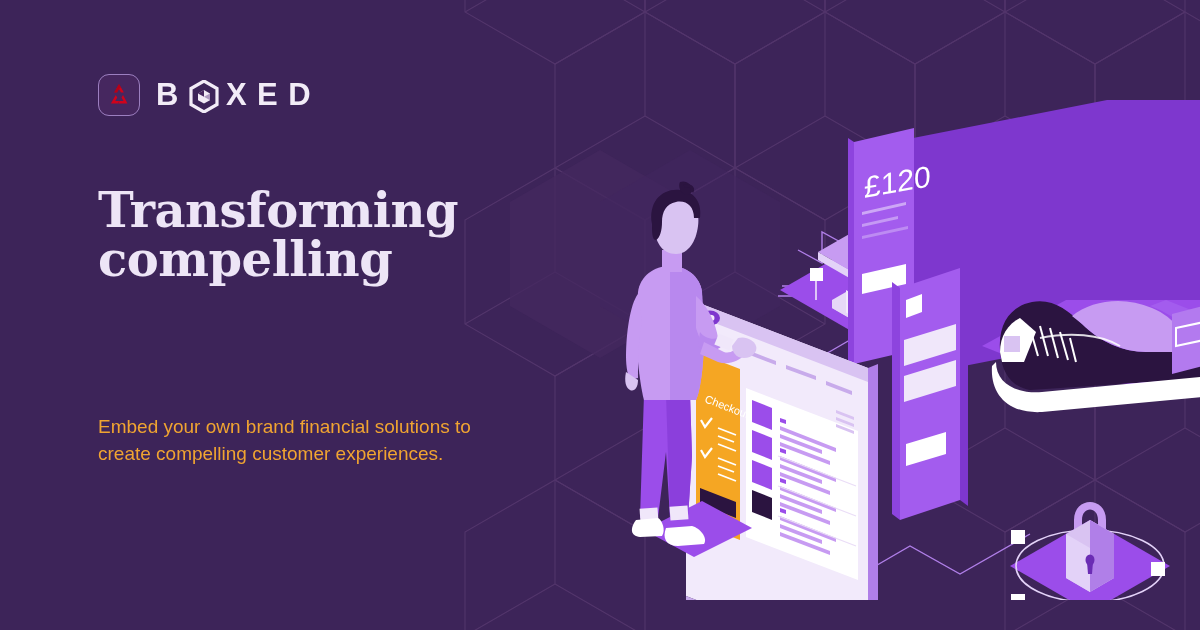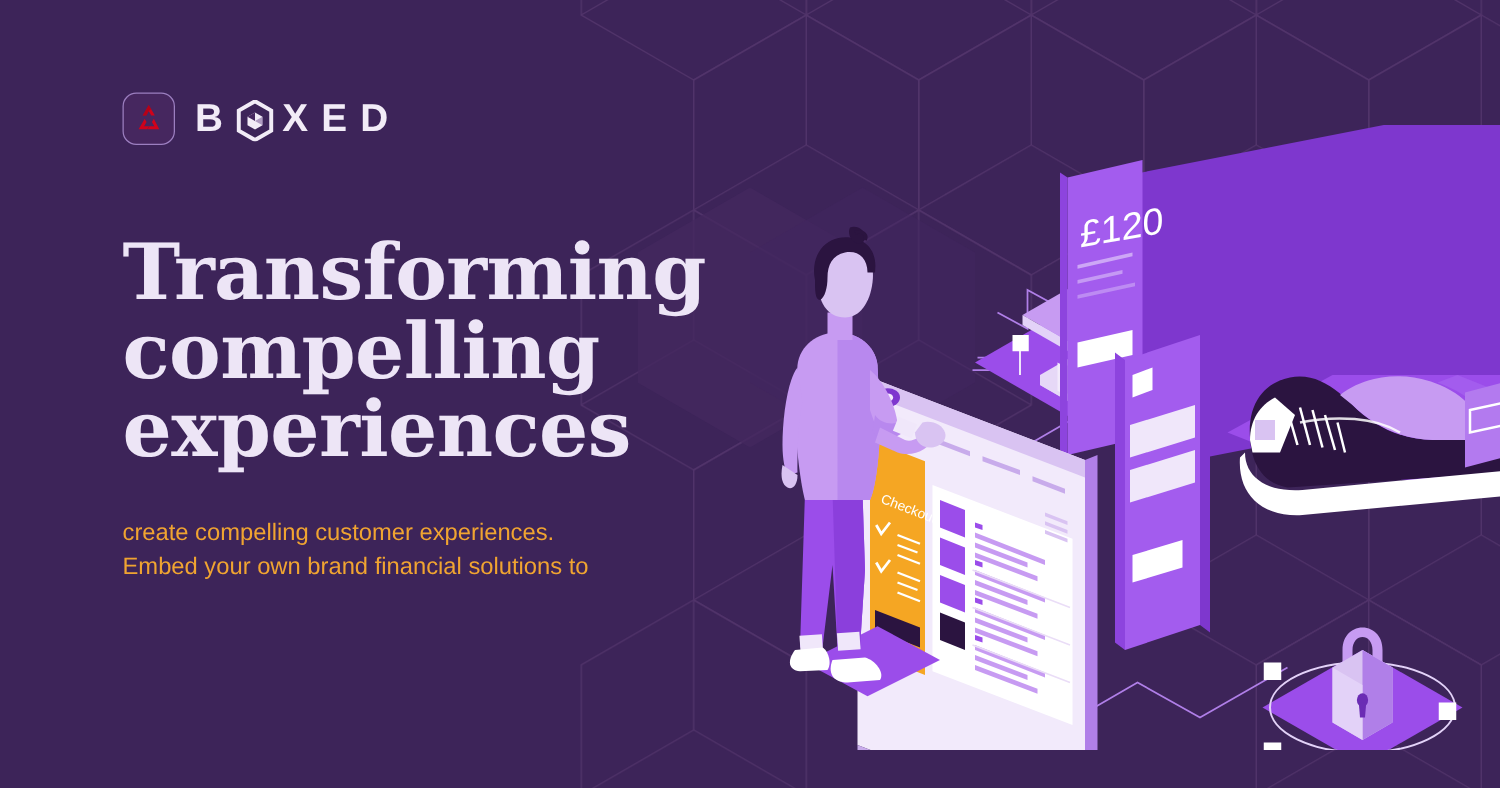--- a/index.html
+++ b/index.html
@@ -30,21 +30,21 @@
     color:#F2ECF7;
   }
   .logo-word .ltr { display:inline-block; }
   .logo-hex { display:inline-block; width:30px; height:33px; position:relative; top:1px; }
 
   
   .headline {
     position:absolute; left:98px; top:186px; z-index:5;
     font-family:"DejaVu Serif", serif;
     font-weight:700;
-    font-size:62px;
+    font-size:48px;
     line-height:1.02;
     letter-spacing:-0.5px;
     color:#EDE5F6;
     width:520px;
   }
   .headline .ln { display:block; }
 
   
   .subtitle {
     position:absolute; left:98px; top:414px; z-index:5;
@@ -119,26 +119,25 @@
       </span>
       <span class="ltr">X</span>
       <span class="ltr">E</span>
       <span class="ltr">D</span>
     </div>
   </div>
 
   <h1 class="headline">
     <span class="ln">Transforming</span>
     <span class="ln">compelling</span>
-    <span class="ln">experiences</span>
   </h1>
 
   <p class="subtitle">
+    <span class="ln">Embed your own brand financial solutions to</span>
     <span class="ln">create compelling customer experiences.</span>
-    <span class="ln">Embed your own brand financial solutions to</span>
   </p>
 
   <svg class="illus" viewBox="0 0 600 500" width="600" height="500">
 
     <g fill="none" stroke="#B07FE8" stroke-width="1.4">
       <path d="M198,150 L222,163 L222,132 L244,144"></path>
       <path d="M176,195 L236,195 L236,188 L176,160" opacity="0"></path>
       <path d="M182,186 L244,186 L244,172"></path>
       <path d="M178,196 L230,196 L230,182 L258,198 L258,212 L290,230"></path>
       <path d="M226,252 L250,238 L250,190 L228,178" opacity="0"></path>

